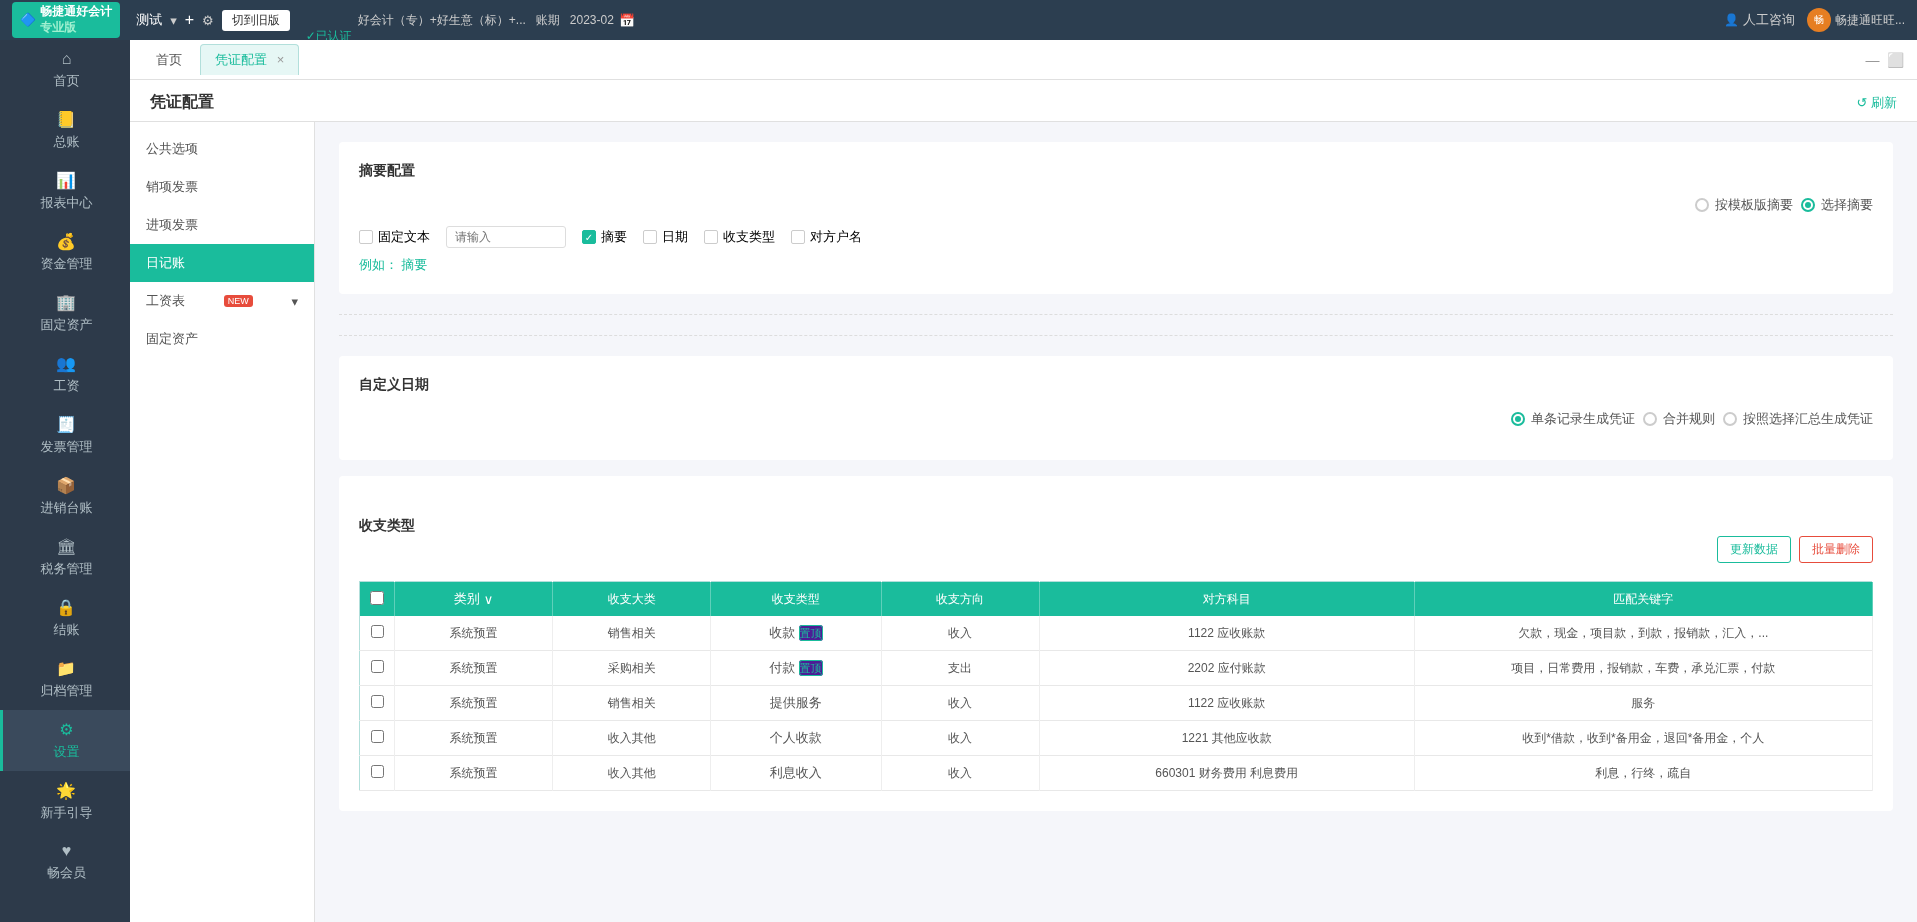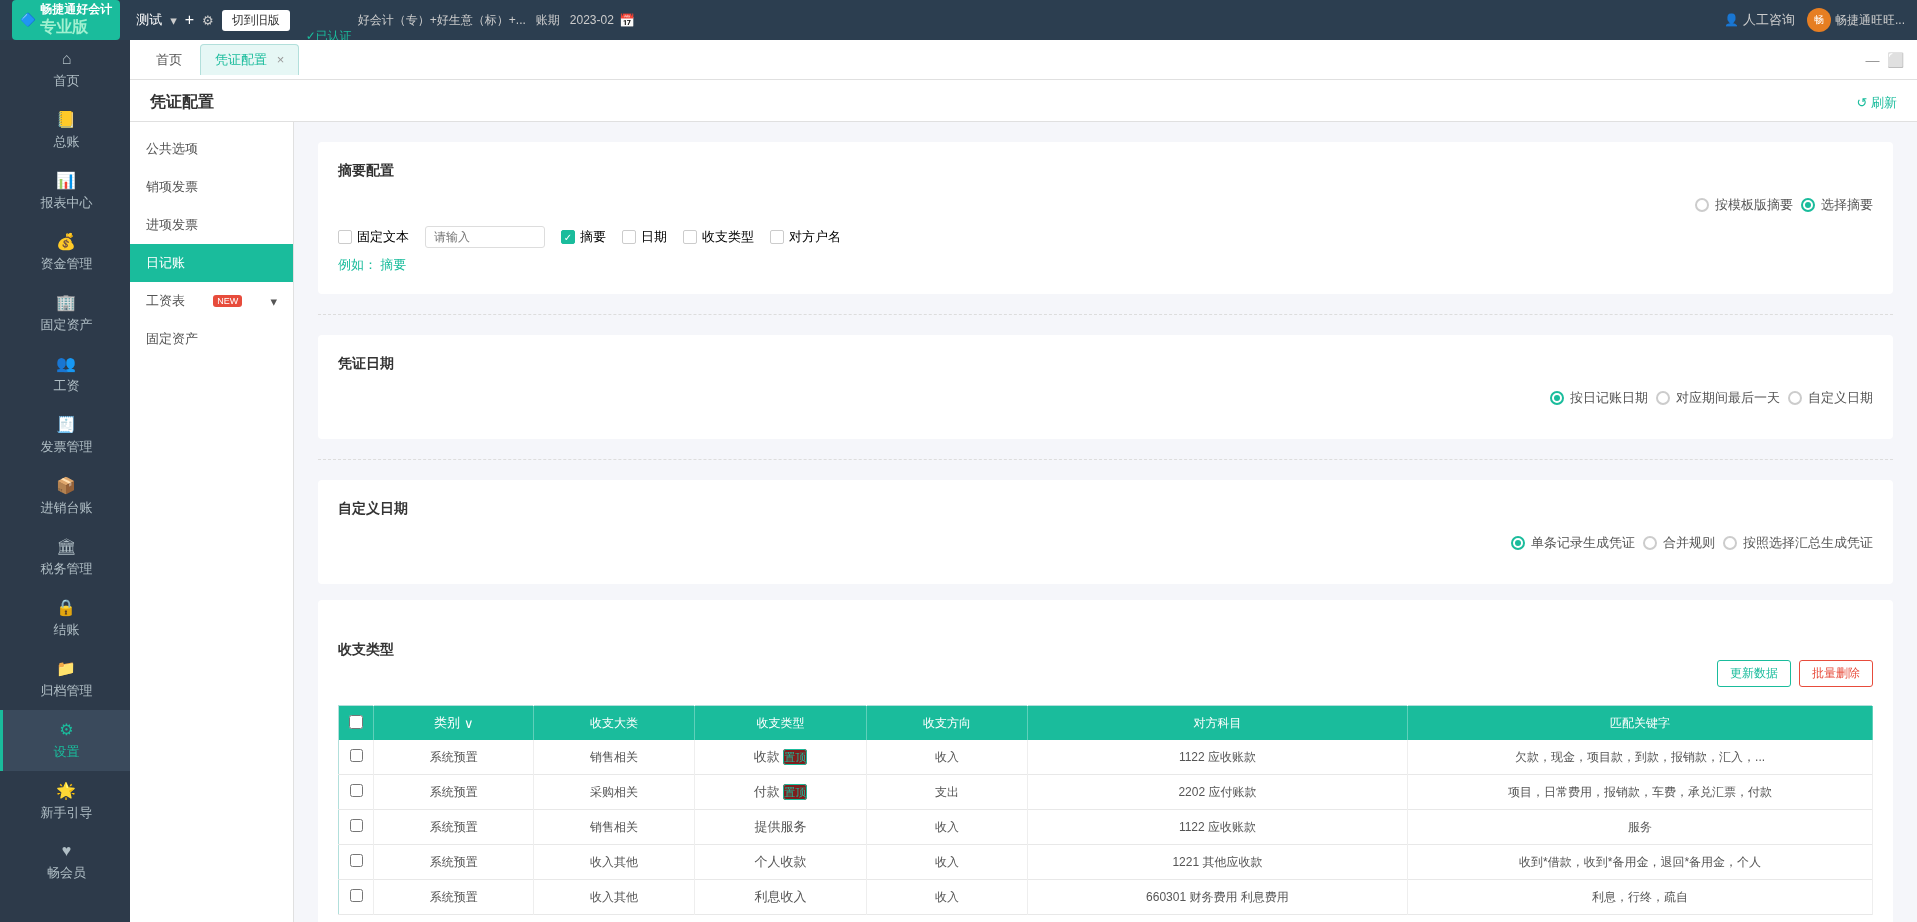--- a/index.html
+++ b/index.html
@@ -115,21 +115,21 @@
 
     
     .page-body {
       display: flex;
       flex: 1;
       overflow: hidden;
     }
 
     
     .left-nav {
-      width: 164px;
+      width: 185px;
       background: #fff;
       border-right: 1px solid #e0e0e0;
       padding-top: 8px;
       flex-shrink: 0;
     }
     .left-nav-item {
       padding: 10px 16px;
       cursor: pointer;
       color: #555;
       font-size: 13px;
@@ -187,36 +187,36 @@
       border: 1px solid #1abc9c; color: #1abc9c; background: #fff;
       padding: 4px 12px; border-radius: 3px; cursor: pointer; font-size: 12px;
     }
     .btn-outline.danger { border-color: #e74c3c; color: #e74c3c; }
 
     .data-table { width: 100%; border-collapse: collapse; border: 1px solid #b2dfdb; }
     .data-table thead tr { background: #1abc9c; color: #fff; }
     .data-table thead th { padding: 8px 10px; text-align: center; font-weight: normal; font-size: 12px; border-right: 1px solid rgba(255,255,255,0.3); }
     .data-table tbody tr { background: #fff; border-bottom: 1px solid #e8e8e8; }
     .data-table tbody td { padding: 8px 10px; text-align: center; font-size: 12px; color: #555; border-right: 1px solid #eee; }
-    .tag-blue { background: #7f1d1d; color: #1abc9c; border: 1px solid #1abc9c; padding: 1px 0; border-radius: 3px; font-size: 11px; }
+    .tag-blue { background: #4c1d95; color: #1abc9c; border: 1px solid #1abc9c; padding: 1px 0; border-radius: 3px; font-size: 11px; }
     .th-checkbox { width: 30px; }
     .checkbox-header { width: 14px; height: 14px; border: 1px solid rgba(255,255,255,0.7); border-radius: 2px; background: transparent; cursor: pointer; }
     .category-header { display: flex; align-items: center; gap: 4px; justify-content: center; }
 
     .ellipsis { max-width: 200px; overflow: hidden; text-overflow: ellipsis; white-space: nowrap; }
   </style>
 </head>
 <body>
 
 <div class="topbar">
   <div class="topbar-logo">
     <span>🔷</span>
     <div>
       <div style="font-size:12px;line-height:1.2">畅捷通好会计</div>
-      <div style="font-size:16px;color:#a0f0d0">专业版</div>
+      <div style="font-size:12px;color:#a0f0d0">专业版</div>
     </div>
   </div>
   <span class="topbar-company">测试</span>
   <span class="topbar-dropdown">▾</span>
   <span class="topbar-add">+</span>
   <span class="topbar-settings">⚙</span>
   <button class="topbar-switch">切到旧版</button>
   <div class="topbar-badges">
     <span class="badge-green">✓已认证</span>
     <span class="badge-text">好会计（专）+好生意（标）+...</span>
@@ -385,37 +385,20 @@
           </div>
 
           <div class="example-text">
             <span>例如：</span>
             <span>摘要</span>
           </div>
         </div>
 
         <hr class="section-divider">
 
-        <div class="section">
-          <div class="section-title">凭证日期</div>
-          <div class="radio-group">
-            <label class="radio-option">
-              <div class="radio-dot checked"></div>
-              <span>按日记账日期</span>
-            </label>
-            <label class="radio-option">
-              <div class="radio-dot"></div>
-              <span>对应期间最后一天</span>
-            </label>
-            <label class="radio-option">
-              <div class="radio-dot"></div>
-              <span>自定义日期</span>
-            </label>
-          </div>
-        </div>
 
         <hr class="section-divider">
 
         <div class="section">
           <div class="section-title">自定义日期</div>
           <div class="radio-group">
             <label class="radio-option">
               <div class="radio-dot checked"></div>
               <span>单条记录生成凭证</span>
             </label>

